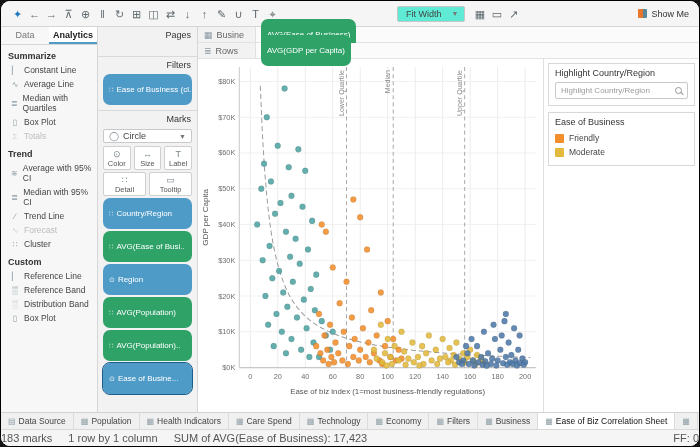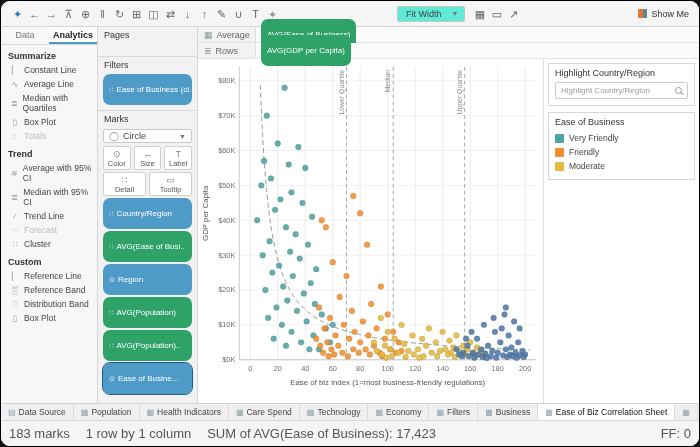--- a/index.html
+++ b/index.html
@@ -28,21 +28,21 @@
   .side-tab{flex:1;text-align:center;line-height:17px;color:#777;cursor:default;}
   .side-tab.active{color:#222;background:#fff;border-bottom:2px solid #4f9bc8;font-weight:bold;}
   .section-title{font-weight:bold;color:#333;padding:6px 7px 2px 7px;}
   .side-item{display:flex;align-items:center;gap:4px;padding:2px 4px 2px 9px;color:#444;font-size:8.5px;cursor:default;}
   .side-item .ic{width:10px;text-align:center;color:#8a9ba3;font-size:8px;}
   .side-item.disabled{color:#bdbdbd;}
   .side-item.disabled .ic{color:#d0d0d0;}
   
   .shelf-panel{width:100px;background:#f2f2f2;border-right:1px solid #d6d6d6;display:flex;flex-direction:column;flex:0 0 auto;}
   .card{border-bottom:1px solid #d9d9d9;}
-  .card-title{padding:3px 6px 2px 6px;color:#333;}
+  .card-title{padding:3px 6px 2px 6px;color:#333;text-align:right;}
   .pill{height:31px;border-radius:7px;color:#fff;font-size:8px;display:flex;align-items:center;gap:3px;
     padding:0 6px;margin:2px 5px;white-space:nowrap;overflow:hidden;cursor:default;}
   .pill .pic{font-size:7px;opacity:.85;flex:0 0 auto;}
   .pill.green{background:#2fa268;}
   .pill.blue{background:#4f9bc8;}
   .pill.selected{outline:1.5px solid #1c5d8c;outline-offset:0;}
   .pages-empty{height:14px;}
   .marks-type{display:flex;align-items:center;gap:4px;background:#fff;border:1px solid #c9c9c9;border-radius:2px;
     margin:3px 5px;padding:1px 5px;color:#444;}
   .marks-type .cr{margin-left:auto;font-size:7px;color:#777;}
@@ -69,22 +69,22 @@
   .mag{width:7px;height:7px;border:1px solid #999;border-radius:50%;position:relative;margin-left:auto;flex:0 0 auto;}
   .mag::after{content:'';position:absolute;width:4px;height:1px;background:#999;transform:rotate(45deg);right:-3px;bottom:-1px;}
   .leg-item{display:flex;align-items:center;gap:5px;padding:2px 0;color:#444;font-size:8.5px;}
   .leg-sw{width:9px;height:9px;border-radius:1px;flex:0 0 auto;}
   
   .tabs-bar{height:17px;background:#f0f0f0;border-top:1px solid #d2d2d2;display:flex;align-items:stretch;font-size:8.5px;flex:0 0 auto;overflow:hidden;}
   .sheet-tab{display:flex;align-items:center;gap:3px;padding:0 7px;border-right:1px solid #dcdcdc;color:#444;white-space:nowrap;cursor:default;}
   .sheet-tab .ic{color:#8a9ba3;font-size:8px;}
   .sheet-tab.active{background:#fff;color:#111;}
   
-  .status-bar{height:26px;background:#f5f5f5;border-top:1px solid #d8d8d8;display:flex;align-items:center;
-    gap:16px;padding:0 8px;color:#555;font-size:13px;flex:0 0 auto;}
+  .status-bar{height:17px;background:#f5f5f5;border-top:1px solid #d8d8d8;display:flex;align-items:center;
+    gap:16px;padding:0 0;color:#555;font-size:11px;flex:0 0 auto;}
   .status-right{margin-left:auto;display:flex;align-items:center;gap:4px;color:#555;}
 </style>
 </head>
 <body>
 
 <div class="window">
 
   <div class="toolbar">
     <span id="toolbar-left" style="display:flex;align-items:center;">
         <span class="tb-icon" style="color: rgb(31, 121, 192);">✦</span>
@@ -246,21 +246,21 @@
               <span>Ease of Busine...</span>
             </div>
           </div>
       </div>
     </div>
 
     <div class="sheet">
       <div class="shelf-row">
         <div class="shelf-label">
           <span class="ic">▦</span>
-          <span>Average</span>
+          <span>Busine</span>
         </div>
         <div class="pill green">
           <span>AVG(Ease of Business)</span>
         </div>
       </div>
       <div class="shelf-row">
         <div class="shelf-label">
           <span class="ic">≣</span>
           <span>Rows</span>
         </div>
@@ -512,24 +512,20 @@
             <div class="rcard-title">Highlight Country/Region</div>
             <div class="hl-input">
               <span>Highlight Country/Region</span>
               <span class="mag"></span>
             </div>
           </div>
           <div class="rcard">
             <div class="rcard-title">Ease of Business</div>
             <div id="legend-items">
                 <div class="leg-item">
-                  <span class="leg-sw" style="background: rgb(79, 163, 163);"></span>
-                  <span>Very Friendly</span>
-                </div>
-                <div class="leg-item">
                   <span class="leg-sw" style="background: rgb(242, 142, 43);"></span>
                   <span>Friendly</span>
                 </div>
                 <div class="leg-item">
                   <span class="leg-sw" style="background: rgb(227, 186, 60);"></span>
                   <span>Moderate</span>
                 </div>
               </div>
           </div>
         </div>

